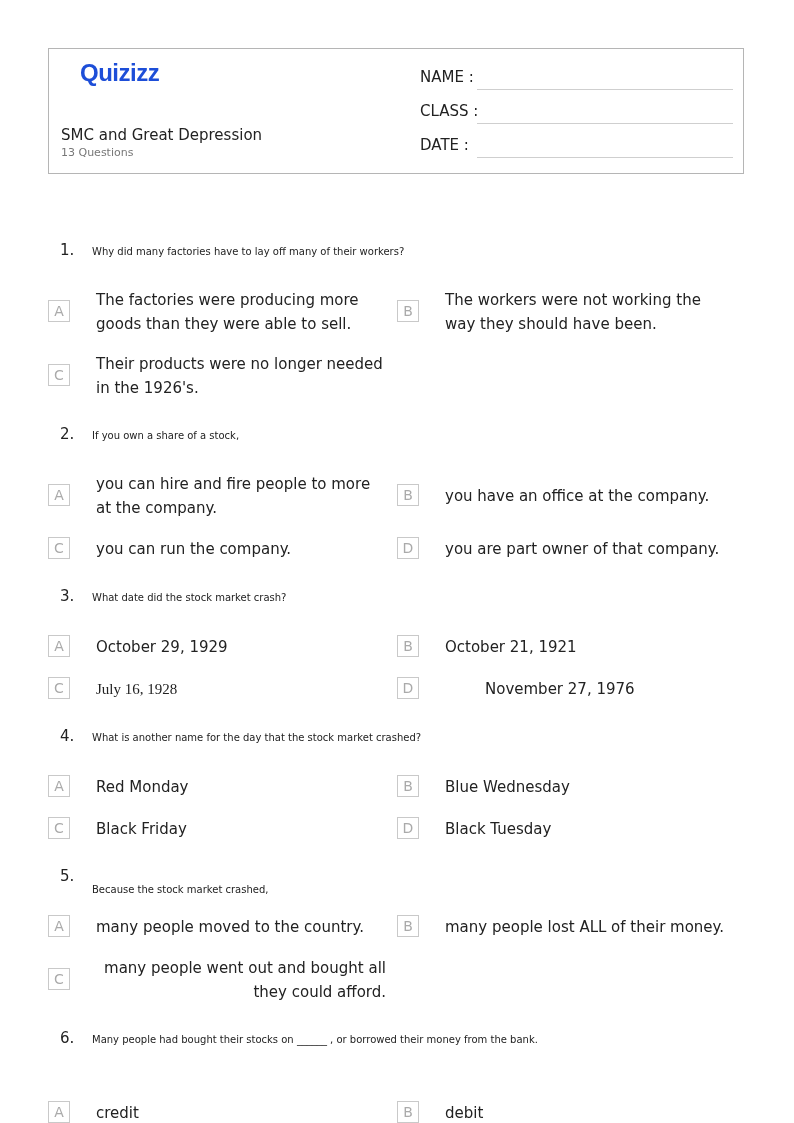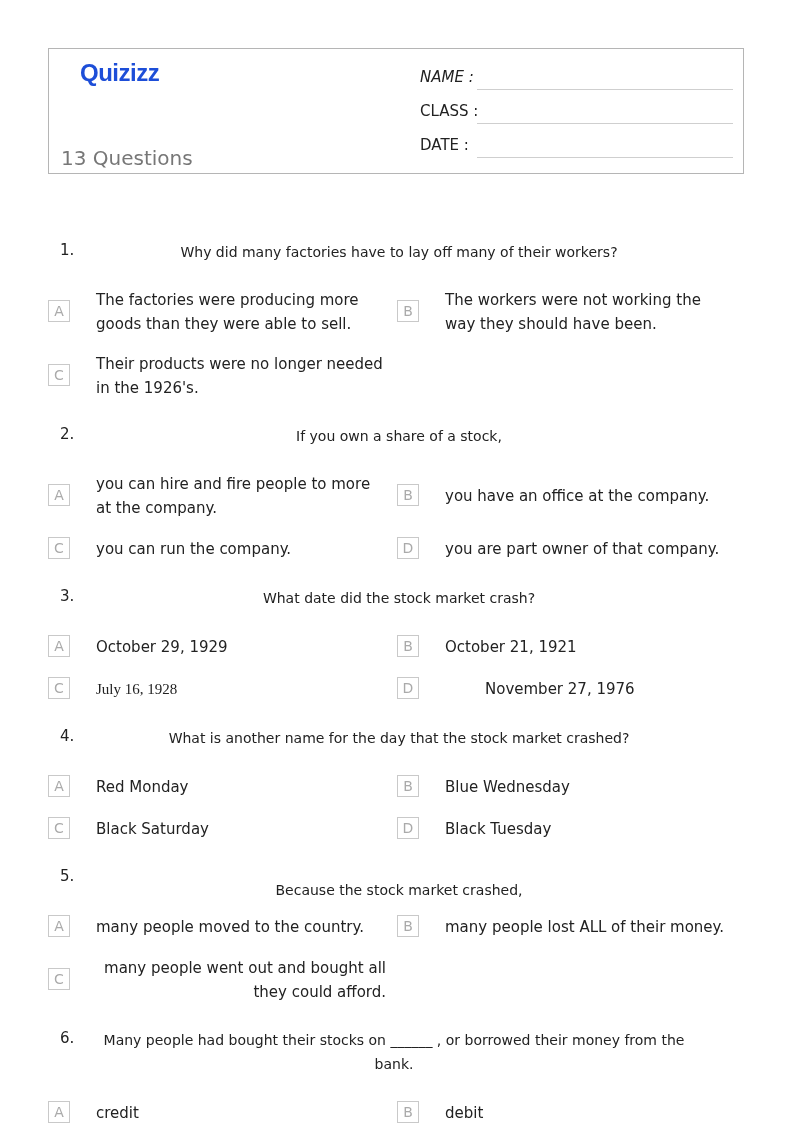--- a/index.html
+++ b/index.html
@@ -3,39 +3,40 @@
 <meta charset="utf-8">
 <style>
   html, body { margin: 0; padding: 0; background: #ffffff; }
   body { width: 794px; height: 1123px; position: relative; overflow: hidden;
          font-family: "DejaVu Sans", sans-serif; color: #222; }
   .header-box { position: absolute; left: 48px; top: 48px; width: 696px; height: 126px;
                 border: 1px solid #b5b5b5; box-sizing: border-box; }
   .logo { position: absolute; left: 12px; top: 10px; font-family: "Liberation Sans", sans-serif;
           font-weight: bold; font-size: 24px; color: #1d4ed8; letter-spacing: -0.5px; margin-left: 19px; }
   .ws-title { position: absolute; left: 12px; top: 77px; font-size: 15px; color: #222; }
-  .ws-count { position: absolute; left: 12px; top: 97px; font-size: 20px; color: #777; }
+  .ws-count { position: absolute; left: 12px; top: 97px; font-size: 11px; color: #777; }
   .field { position: absolute; left: 371px; font-size: 15px; color: #222; }
   .field-line { position: absolute; left: 428px; width: 256px; border-bottom: 1px solid #cfcfcf; }
 
   .q-num { position: absolute; left: 60px; font-size: 15px; color: #222; }
-  .q-text { position: absolute; left: 84px; width: 630px; font-size: 14px; line-height: 24px; color: #222; text-align: center; }
+  .q-text { position: absolute; left: 92px; width: 630px; font-size: 10px; line-height: 24px; color: #222; }
   .opt-box { position: absolute; width: 22px; height: 22px; border: 1px solid #c9c9c9; box-sizing: border-box;
              font-size: 14px; color: #aaa; text-align: center; line-height: 20px;
              font-family: "DejaVu Sans", sans-serif; }
   .opt-text { position: absolute; font-size: 15px; line-height: 24px; color: #222; width: 290px; }
 </style>
 </head>
 <body>
 
 <div class="header-box">
   <div class="logo">Quizizz</div>
+  <div class="ws-title">SMC and Great Depression</div>
   <div class="ws-count">13 Questions</div>
 
-  <div class="field" style="top:19px;font-style:italic;">NAME :</div>
+  <div class="field" style="top:19px;">NAME :</div>
   <div class="field-line" style="top:40px;"></div>
   <div class="field" style="top:53px;">CLASS :</div>
   <div class="field-line" style="top:74px;"></div>
   <div class="field" style="top:87px;">DATE  :</div>
   <div class="field-line" style="top:108px;"></div>
 </div>
 
 <div>
   <div class="q-num" style="top:241px;">1.</div>
   <div class="q-text" style="top:240px;">Why did many factories have to lay off many of their workers?</div>
@@ -88,21 +89,21 @@
   <div class="q-num" style="top:727px;">4.</div>
   <div class="q-text" style="top:726px;">What is another name for the day that the stock market crashed?</div>
 
   <div class="opt-box" style="left:48px; top:775px;">A</div>
   <div class="opt-text" style="left:96px; top:775px;">Red Monday</div>
 
   <div class="opt-box" style="left:397px; top:775px;">B</div>
   <div class="opt-text" style="left:445px; top:775px;">Blue Wednesday</div>
 
   <div class="opt-box" style="left:48px; top:817px;">C</div>
-  <div class="opt-text" style="left:96px; top:817px;">Black Saturday</div>
+  <div class="opt-text" style="left:96px; top:817px;">Black Friday</div>
 
   <div class="opt-box" style="left:397px; top:817px;">D</div>
   <div class="opt-text" style="left:445px; top:817px;">Black Tuesday</div>
 </div>
 
 <div>
   <div class="q-num" style="top:867px;">5.</div>
   <div class="q-text" style="top:866px;margin-top:12px;">Because the stock market crashed,</div>
 
   <div class="opt-box" style="left:48px; top:915px;">A</div>

